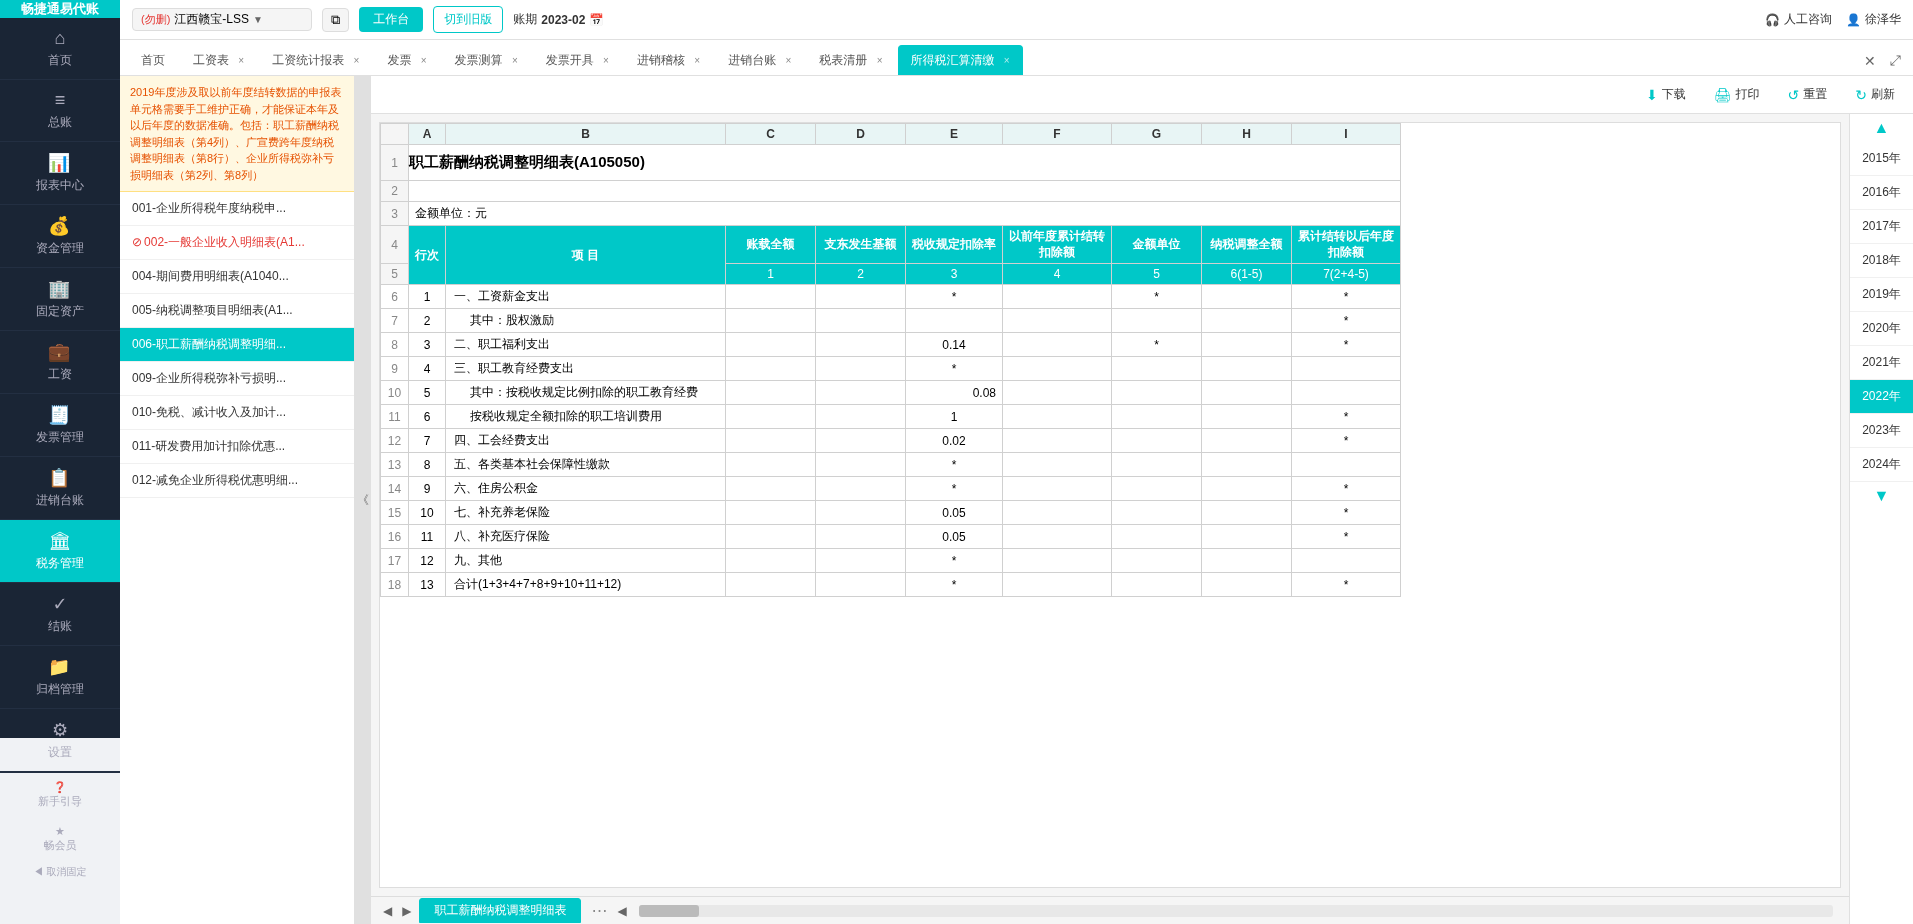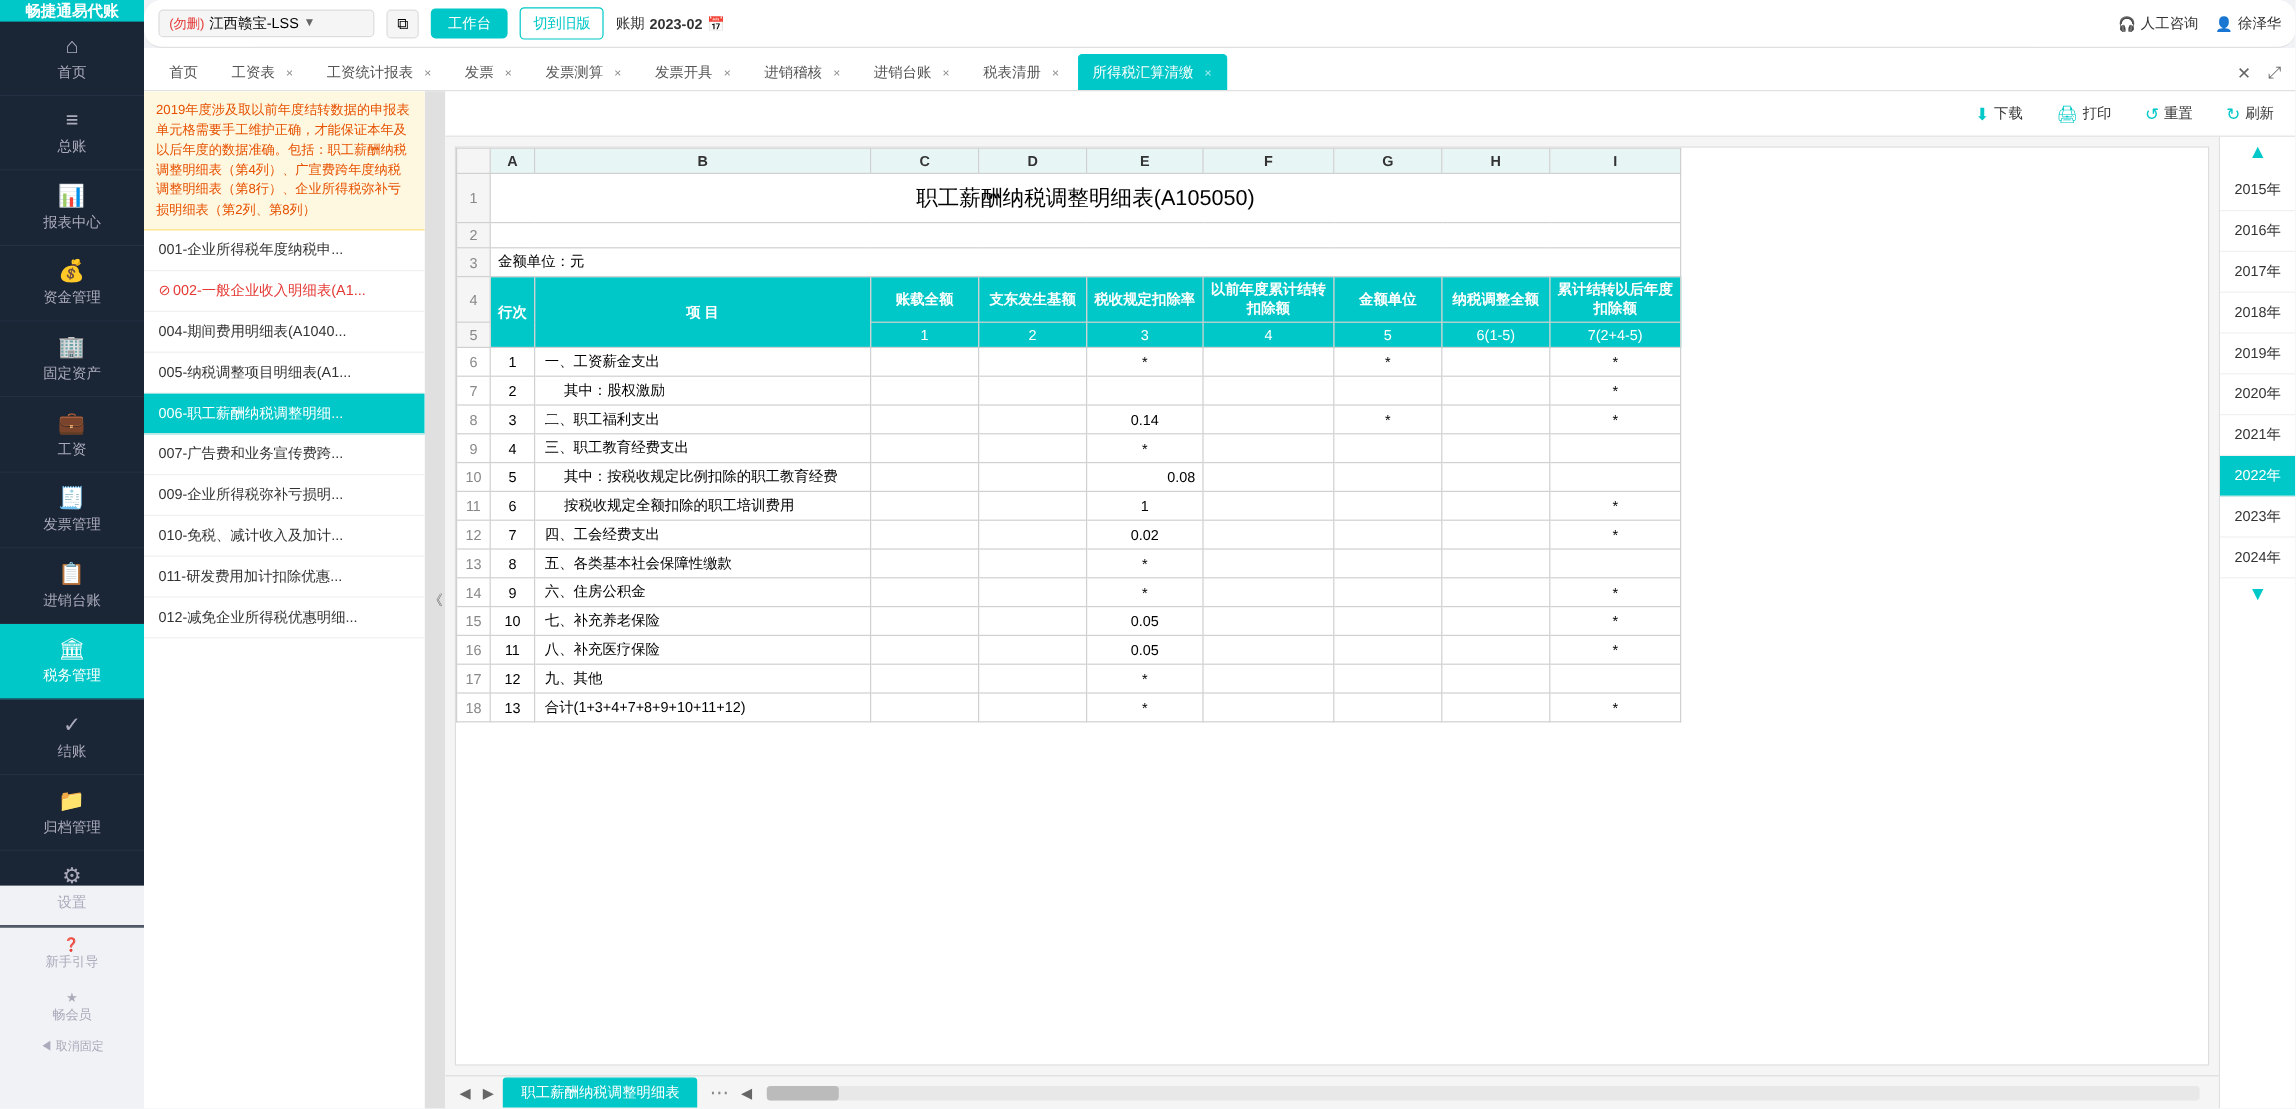--- a/index.html
+++ b/index.html
@@ -64,21 +64,20 @@
 
     
     .top-bar {
       height: 40px;
       background: #fff;
       display: flex;
       align-items: center;
       padding: 0 12px;
       border-bottom: 1px solid #e0e0e0;
       gap: 10px;
-      border-radius: 15px;
     }
     .company-selector {
       display: flex;
       align-items: center;
       background: #f5f5f5;
       border: 1px solid #ddd;
       border-radius: 4px;
       padding: 2px 8px;
       font-size: 12px;
       cursor: pointer;
@@ -546,21 +545,20 @@
     <div class="form-list-panel">
       <div class="warning-banner">2019年度涉及取以前年度结转数据的申报表单元格需要手工维护正确，才能保证本年及以后年度的数据准确。包括：职工薪酬纳税调整明细表（第4列）、广宣费跨年度纳税调整明细表（第8行）、企业所得税弥补亏损明细表（第2列、第8列）</div>
       <div class="form-list">
         <div class="form-list-item">001-企业所得税年度纳税申...</div>
         <div class="form-list-item error">
           <span class="err-icon">⊘</span><span>002-一般企业收入明细表(A1...</span>
         </div>
         <div class="form-list-item">004-期间费用明细表(A1040...</div>
         <div class="form-list-item">005-纳税调整项目明细表(A1...</div>
         <div class="form-list-item active">006-职工薪酬纳税调整明细...</div>
-        <div class="form-list-item">007-广告费和业务宣传费跨...</div>
         <div class="form-list-item">009-企业所得税弥补亏损明...</div>
         <div class="form-list-item">010-免税、减计收入及加计...</div>
         <div class="form-list-item">011-研发费用加计扣除优惠...</div>
         <div class="form-list-item">012-减免企业所得税优惠明细...</div>
       </div>
     </div>
 
     <div class="collapse-btn">
       <span>《</span>
     </div>
@@ -601,21 +599,21 @@
                   <th class="col-header" style="min-width:90px;">D</th>
                   <th class="col-header" style="min-width:90px;">E</th>
                   <th class="col-header" style="min-width:100px;">F</th>
                   <th class="col-header" style="min-width:90px;">G</th>
                   <th class="col-header" style="min-width:90px;">H</th>
                   <th class="col-header" style="min-width:100px;">I</th>
                 </tr>
 
                 <tr>
                   <td class="row-num">1</td>
-                  <td colspan="9" class="title-row" style="text-align:center;font-size:18px;font-weight:normal;background:#fff;padding:8px 0;">职工薪酬纳税调整明细表(A105050)</td>
+                  <td colspan="9" class="title-row" style="font-size:15px;font-weight:bold;background:#fff;padding:8px 0;">职工薪酬纳税调整明细表(A105050)</td>
                 </tr>
 
                 <tr>
                   <td class="row-num">2</td>
                   <td colspan="9" style="background:#fff;"></td>
                 </tr>
 
                 <tr>
                   <td class="row-num">3</td>
                   <td colspan="9" class="unit-row">金额单位：元</td>

